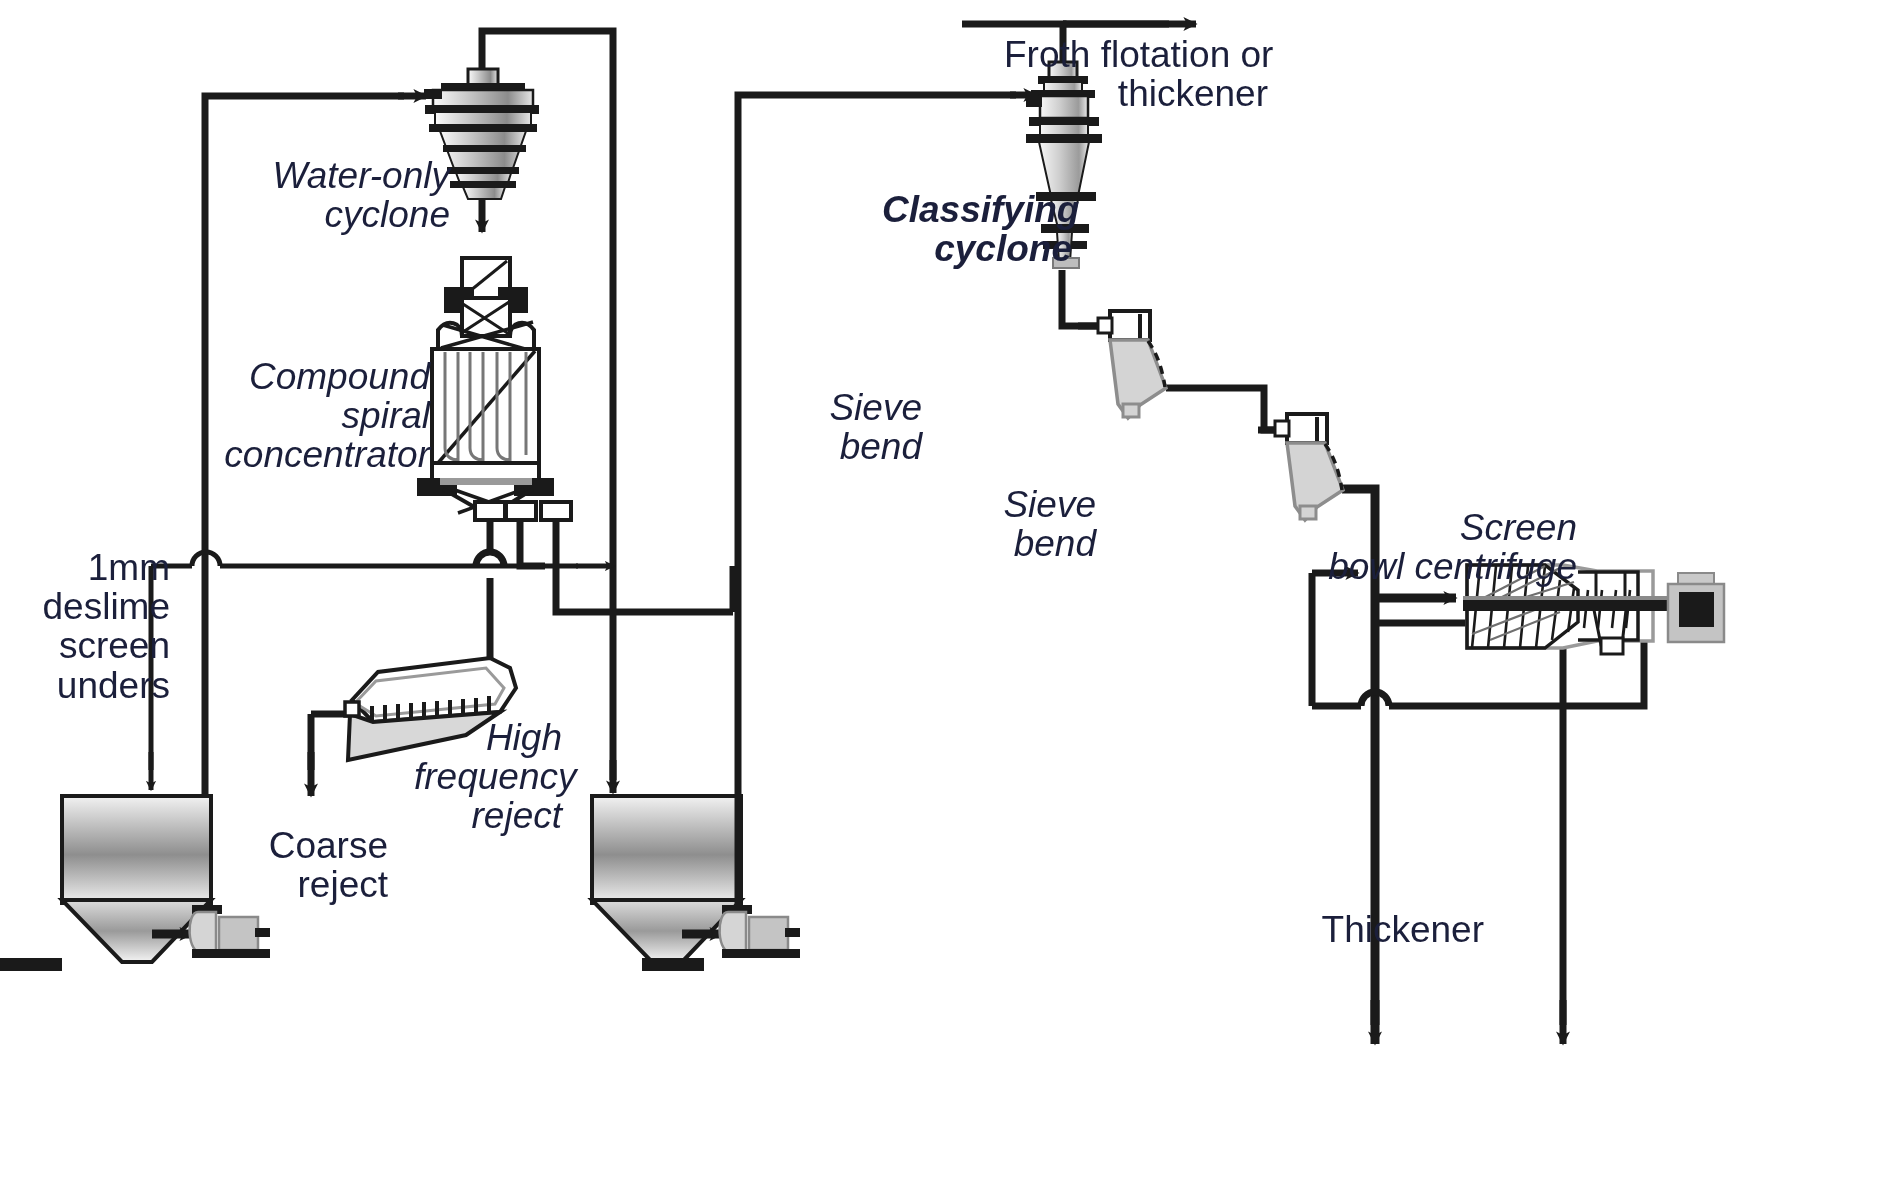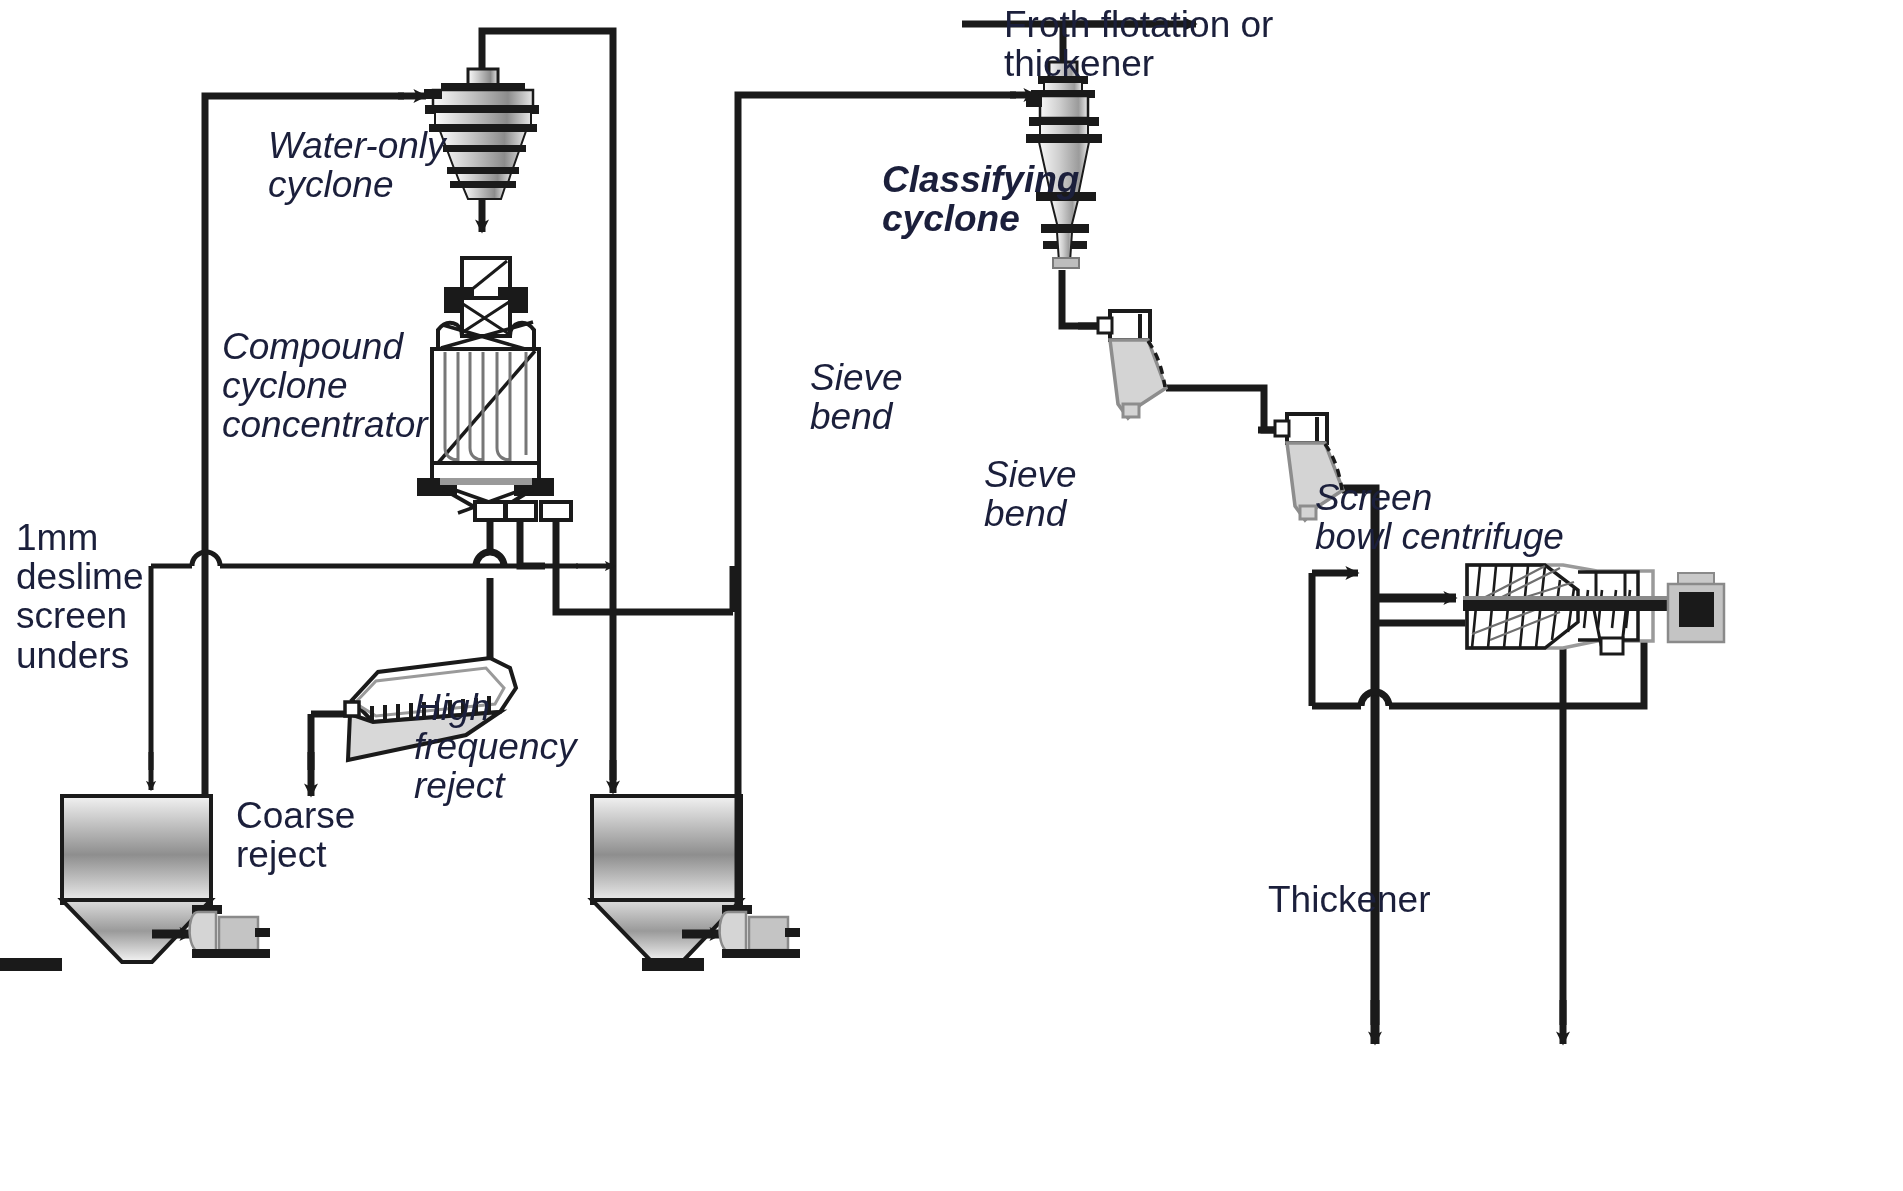--- a/index.html
+++ b/index.html
@@ -2,21 +2,21 @@
 <html><head>
 <meta charset="utf-8">
 <style>
   html,body{margin:0;padding:0;background:#ffffff;}
   body{font-family:"Liberation Sans", sans-serif;}
   #stage{position:relative;width:1903px;height:1191px;background:#ffffff;overflow:hidden;}
   #stage svg{position:absolute;left:0;top:0;}
   .lbl{position:absolute;color:#1b1f3b;line-height:1.06;white-space:pre;}
   .lbl.italic{font-style:italic;}
   .lbl.upright{font-style:normal;}
-  .c{text-align:left;}
+  .c{text-align:right;margin-top:30px;}
 </style>
 </head>
 <body>
 
 <div id="stage">
 
 <svg width="1903" height="1191" viewBox="0 0 1903 1191">
   <defs>
     <linearGradient id="gSump" x1="0" y1="0" x2="0" y2="1">
       <stop offset="0" stop-color="#f2f2f2"></stop>
@@ -281,40 +281,40 @@
     <rect x="1668" y="584" width="56" height="58" fill="#c4c4c4" stroke="#8a8a8a" stroke-width="2.5"></rect>
     <rect x="1679" y="592" width="35" height="35" fill="#1a1a1a"></rect>
   </g>
 
 </svg>
 
 <div class="lbl italic c" style="left:268px; top:126px; width:182px; font-size:37px;">Water-only
 cyclone</div>
 
 <div class="lbl italic c" style="left:222px; top:327px; width:208px; font-size:37px;">Compound
-cyclone
+spiral
 concentrator</div>
 
 <div class="lbl italic c" style="left:414px; top:688px; width:148px; font-size:37px;">High
 frequency
 reject</div>
 
 <div class="lbl italic c" style="left:882px; top:160px; width:190px; font-size:37px;font-weight:bold;">Classifying
 cyclone</div>
 
 <div class="lbl italic c" style="left:810px; top:358px; width:112px; font-size:37px;">Sieve
 bend</div>
 
 <div class="lbl italic c" style="left:984px; top:455px; width:112px; font-size:37px;">Sieve
 bend</div>
 
 <div class="lbl italic c" style="left:1315px; top:478px; width:262px; font-size:37px;">Screen
 bowl centrifuge</div>
 
-<div class="lbl upright c" style="left:16px; top:518px; width:146px; font-size:37px;">1mm
+<div class="lbl upright c" style="left:24px; top:518px; width:146px; font-size:37px;">1mm
 deslime
 screen
 unders</div>
 
 <div class="lbl upright c" style="left:236px; top:796px; width:152px; font-size:37px;">Coarse
 reject</div>
 
 <div class="lbl upright c" style="left:1004px; top:5px; width:264px; font-size:37px;">Froth flotation or
 thickener</div>
 

